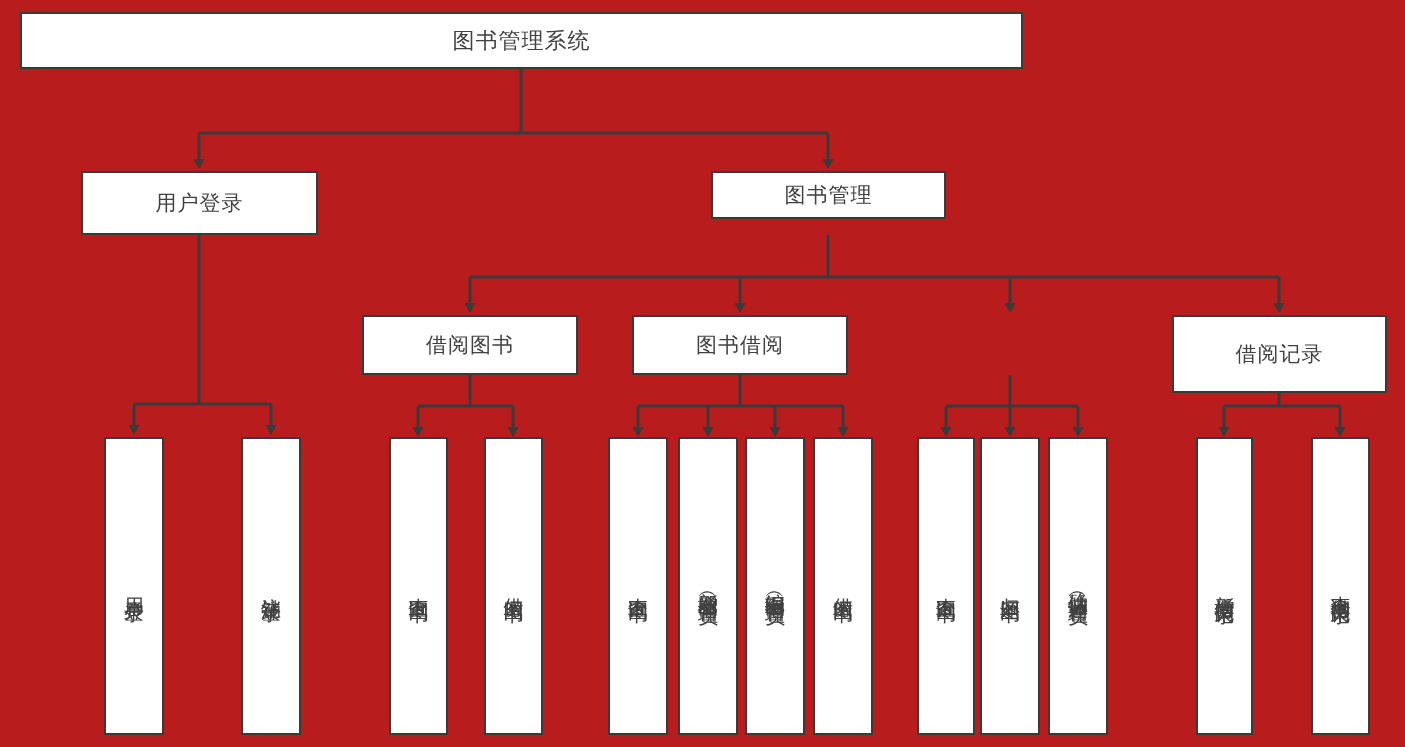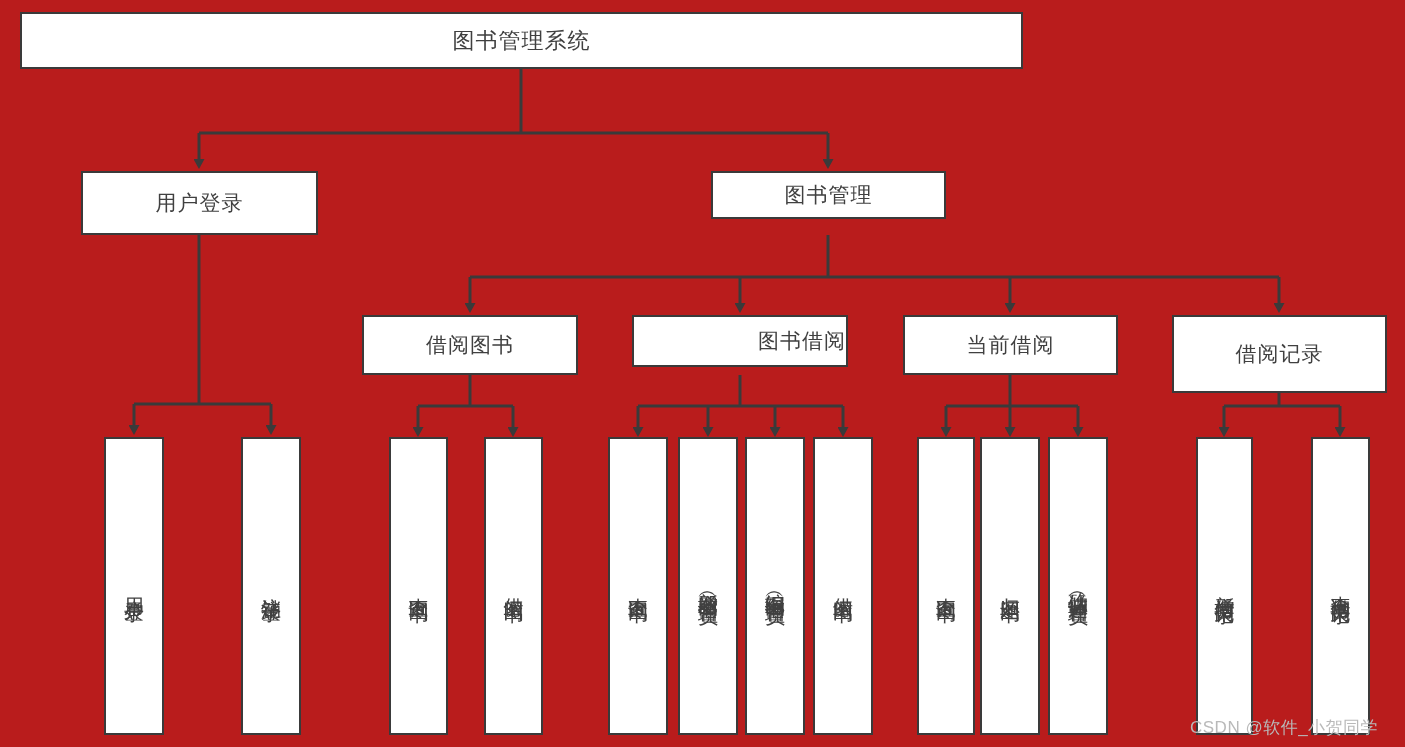--- a/index.html
+++ b/index.html
@@ -124,25 +124,22 @@
   <div class="node" style="left:81px;top:171px;width:237px;height:64px;">
     <span class="node-label">用户登录</span>
   </div>
   <div class="node" style="left:711px;top:171px;width:235px;height:48px;">
     <span class="node-label">图书管理</span>
   </div>
 
   <div class="node" style="left:362px;top:315px;width:216px;height:60px;">
     <span class="node-label">借阅图书</span>
   </div>
-  <div class="node" style="left:632px;top:315px;width:216px;height:52px;justify-content:flex-end;">
+  <div class="node" style="left:632px;top:315px;width:216px;height:60px;">
     <span class="node-label">图书借阅</span>
-  </div>
-  <div class="node" style="left:903px;top:315px;width:215px;height:60px;">
-    <span class="node-label">当前借阅</span>
   </div>
   <div class="node" style="left:1172px;top:315px;width:215px;height:78px;">
     <span class="node-label">借阅记录</span>
   </div>
 
   <div class="node leaf" style="left:104px;top:437px;width:60px;height:298px;">
     <span class="node-label">用户登录</span>
   </div>
   <div class="node leaf" style="left:241px;top:437px;width:60px;height:298px;">
     <span class="node-label">注销登录</span>
@@ -174,15 +171,14 @@
   <div class="node leaf" style="left:1048px;top:437px;width:60px;height:298px;">
     <span class="node-label">确认归还（管理员）</span>
   </div>
   <div class="node leaf" style="left:1196px;top:437px;width:57px;height:298px;">
     <span class="node-label">新增借阅记录</span>
   </div>
   <div class="node leaf" style="left:1311px;top:437px;width:59px;height:298px;">
     <span class="node-label">查询借阅记录</span>
   </div>
 
-  <div class="watermark" style="left:1190px;top:716px;">CSDN @软件_小贺同学</div>
 
 </div>
 
 </body></html>

